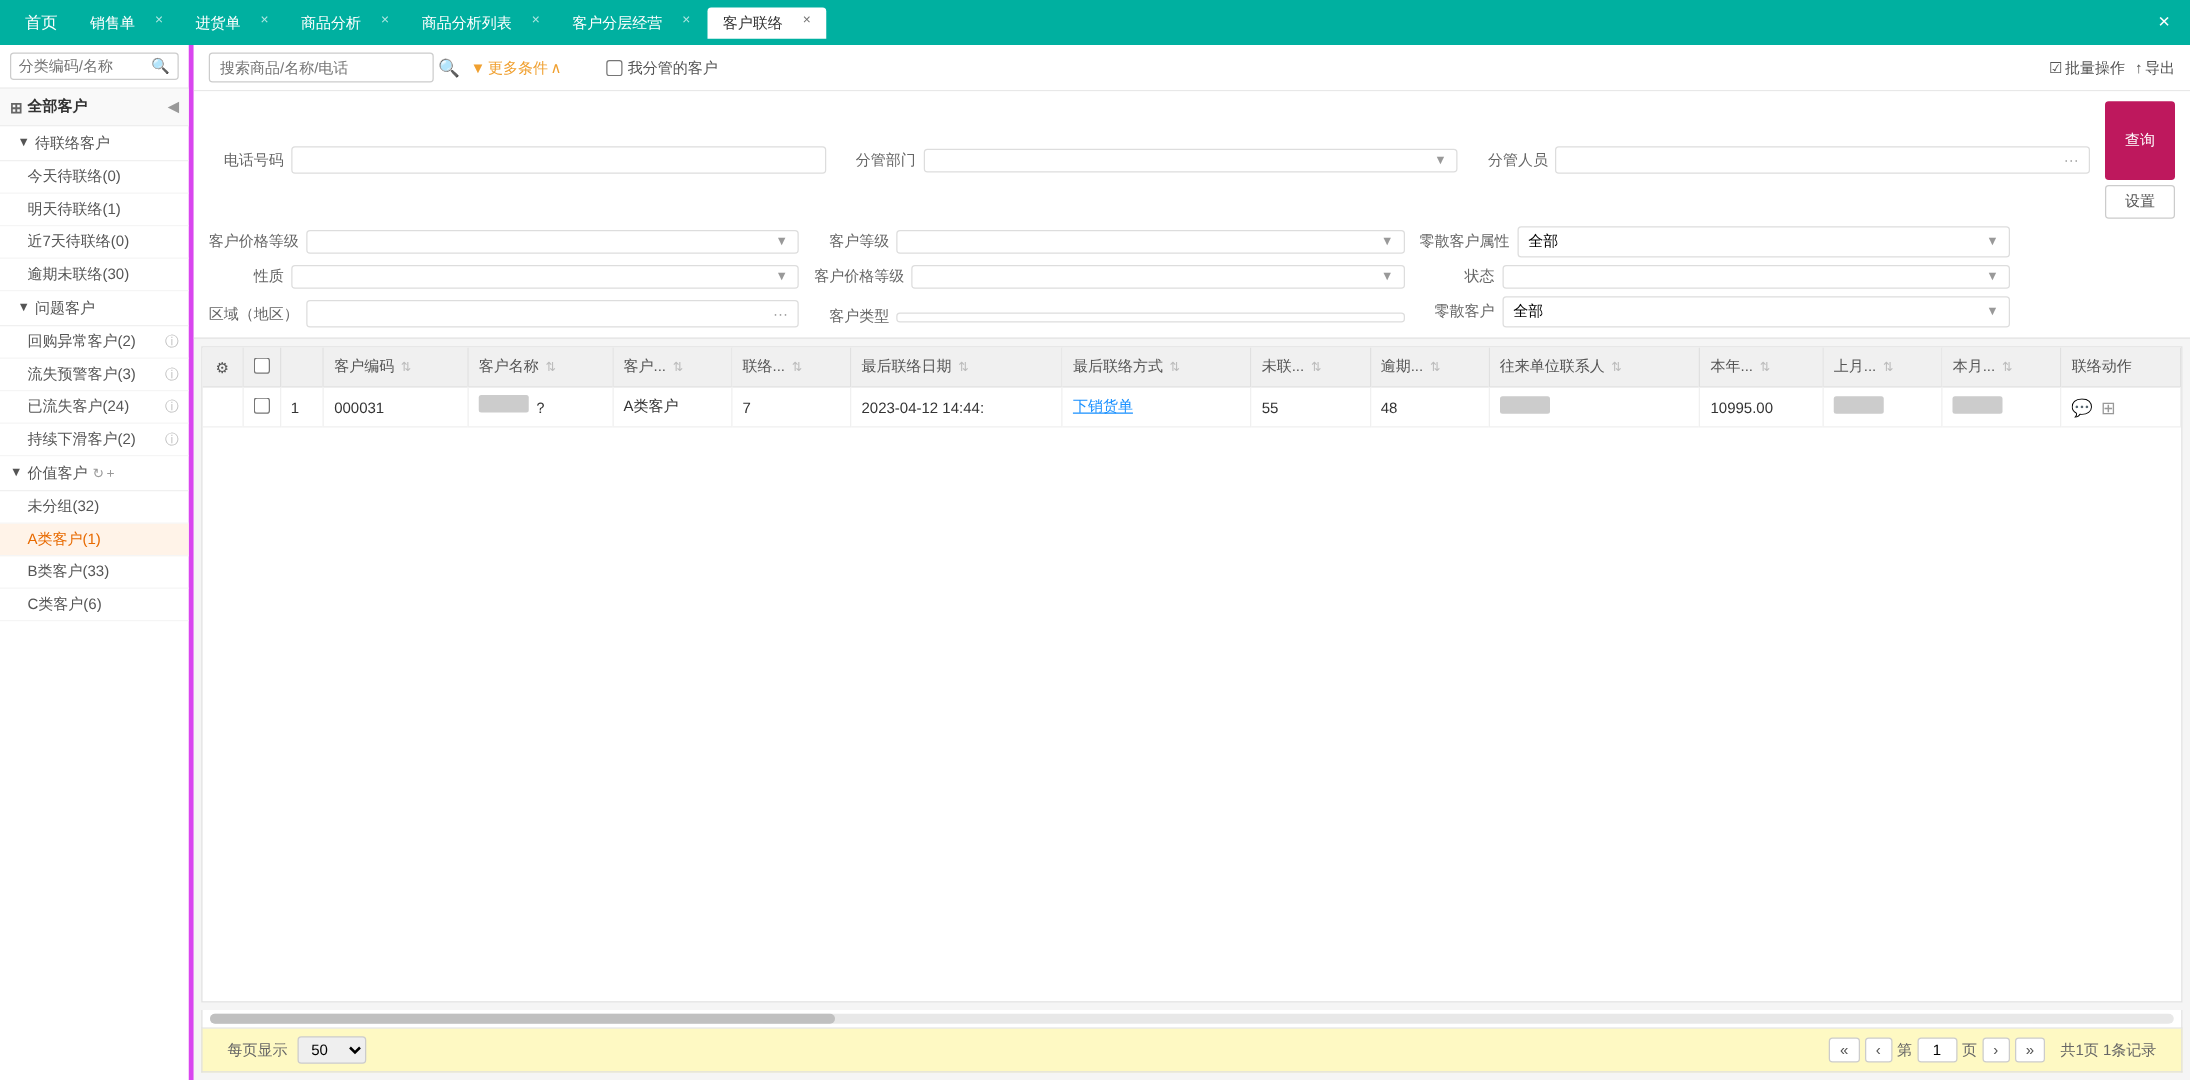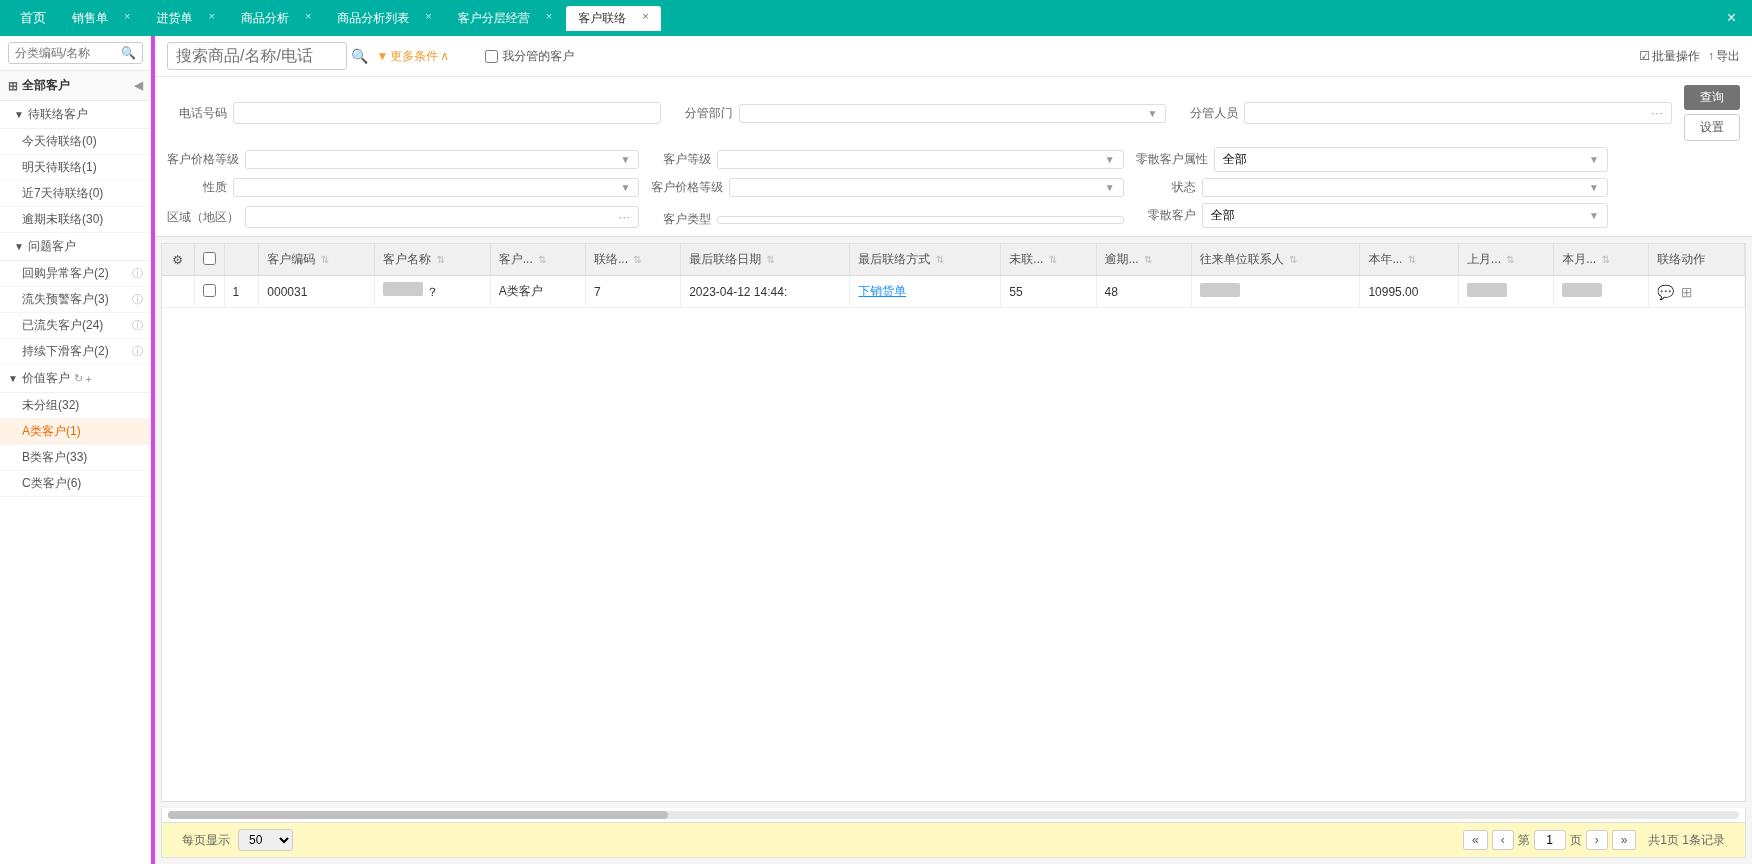--- a/index.html
+++ b/index.html
@@ -133,21 +133,21 @@
       border-bottom: 1px solid #e8e8e8;
       display: flex;
       align-items: center;
       gap: 8px;
     }
     .filter-search-input {
       border: 1px solid #ccc;
       border-radius: 3px;
       padding: 4px 8px;
       width: 180px;
-      font-size: 16px;
+      font-size: 12px;
       outline: none;
     }
     .filter-search-btn {
       background: none;
       border: none;
       cursor: pointer;
       color: #999;
       font-size: 14px;
       margin-left: -4px;
     }
@@ -246,25 +246,25 @@
       padding: 3px 8px;
       font-size: 12px;
       background: #fff;
       display: flex;
       align-items: center;
       justify-content: flex-end;
       cursor: pointer;
       color: #999;
     }
     .query-btn {
-      background: #737373;
+      background: #be185d;
       color: #fff;
       border: none;
       border-radius: 3px;
-      padding: 4px 16px;
+      padding: 23px 16px;
       cursor: pointer;
       font-size: 12px;
       white-space: nowrap;
     }
     .settings-btn {
       background: #fff;
       color: #555;
       border: 1px solid #ccc;
       border-radius: 3px;
       padding: 4px 12px;

